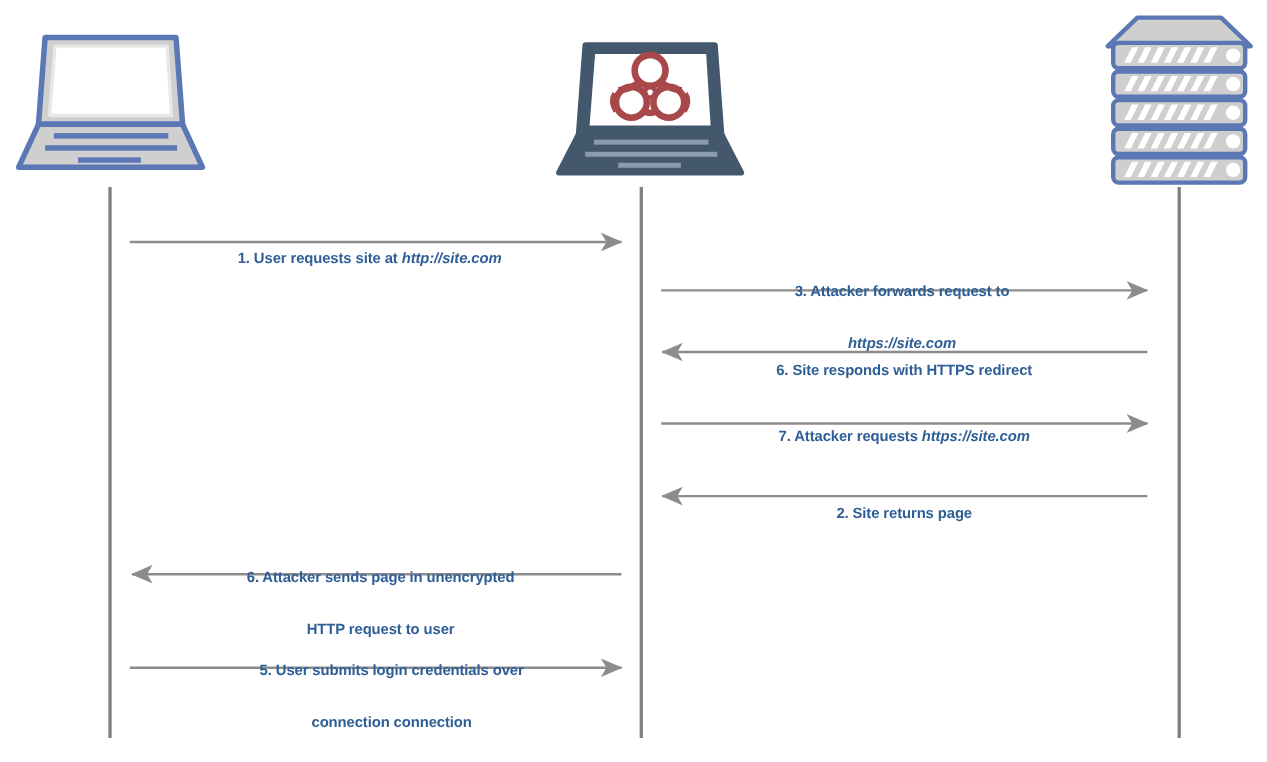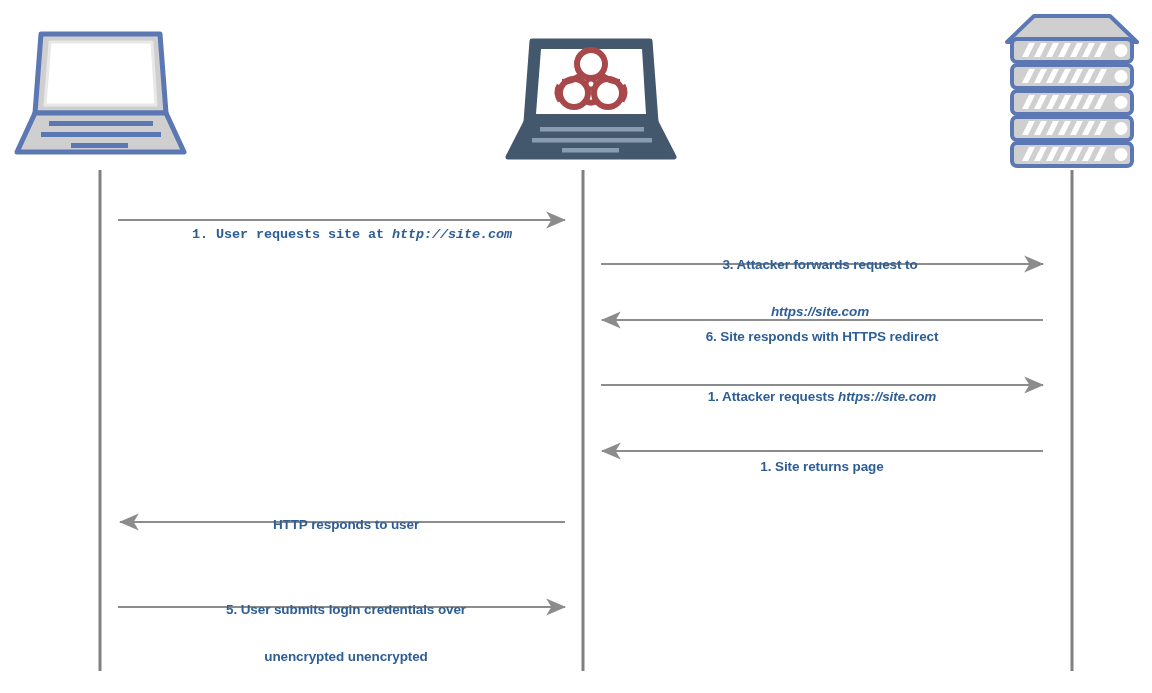--- a/index.html
+++ b/index.html
@@ -148,35 +148,36 @@
 
   <line x1="118" y1="220" x2="565" y2="220" stroke="#8c8c8c" stroke-width="2.2" marker-end="url(#arrowR)"></line>
   <line x1="601" y1="264" x2="1043" y2="264" stroke="#8c8c8c" stroke-width="2.2" marker-end="url(#arrowR)"></line>
   <line x1="1043" y1="320" x2="602" y2="320" stroke="#8c8c8c" stroke-width="2.2" marker-end="url(#arrowL)"></line>
   <line x1="601" y1="385" x2="1043" y2="385" stroke="#8c8c8c" stroke-width="2.2" marker-end="url(#arrowR)"></line>
   <line x1="1043" y1="451" x2="602" y2="451" stroke="#8c8c8c" stroke-width="2.2" marker-end="url(#arrowL)"></line>
   <line x1="565" y1="522" x2="120" y2="522" stroke="#8c8c8c" stroke-width="2.2" marker-end="url(#arrowL)"></line>
   <line x1="118" y1="607" x2="565" y2="607" stroke="#8c8c8c" stroke-width="2.2" marker-end="url(#arrowR)"></line>
 </svg>
 
-<div class="msg-label" id="lab0" style="top: 196px; left: 16px; width: 672px;  font-family: Liberation Mono, monospace;">
+<div class="msg-label" id="lab0" style="top: 196px; left: 0px; width: 672px; ">
   <span class="lbl-l1"><span>1. User requests site at </span><span class="url">http://site.com</span></span>
 </div>
 <div class="msg-label" id="lab1" style="top: 226px; left: 0px; width: 1640px; text-align: center;">
   <span class="lbl-l1"><span>3. Attacker forwards request to</span></span>
   <span class="lbl-l2"><span class="url">https://site.com</span></span>
 </div>
 <div class="msg-label" id="lab2" style="top: 298px; left: 0px; width: 1644px; text-align: center;">
   <span class="lbl-l1"><span>6. Site responds with HTTPS redirect</span></span>
 </div>
 <div class="msg-label" id="lab3" style="top: 358px; left: 0px; width: 1644px; text-align: center;">
-  <span class="lbl-l1"><span>1. Attacker requests </span><span class="url">https://site.com</span></span>
+  <span class="lbl-l1"><span>7. Attacker requests </span><span class="url">https://site.com</span></span>
 </div>
 <div class="msg-label" id="lab4" style="top: 428px; left: 0px; width: 1644px; text-align: center;">
-  <span class="lbl-l1"><span>1. Site returns page</span></span>
+  <span class="lbl-l1"><span>2. Site returns page</span></span>
 </div>
 <div class="msg-label" id="lab5" style="top: 486px; left: 0px; width: 692px; text-align: center;">
-  <span class="lbl-l2"><span>HTTP responds to user</span></span>
+  <span class="lbl-l1"><span>6. Attacker sends page in unencrypted</span></span>
+  <span class="lbl-l2"><span>HTTP request to user</span></span>
 </div>
-<div class="msg-label" id="lab6" style="top: 571px; left: 0px; width: 692px; ">
+<div class="msg-label" id="lab6" style="top: 571px; left: 0px; width: 692px;  padding-left: 10px;">
   <span class="lbl-l1"><span>5. User submits login credentials over</span></span>
-  <span class="lbl-l2"><span>unencrypted unencrypted</span></span>
+  <span class="lbl-l2"><span>connection connection</span></span>
 </div>
 
 </body></html>

